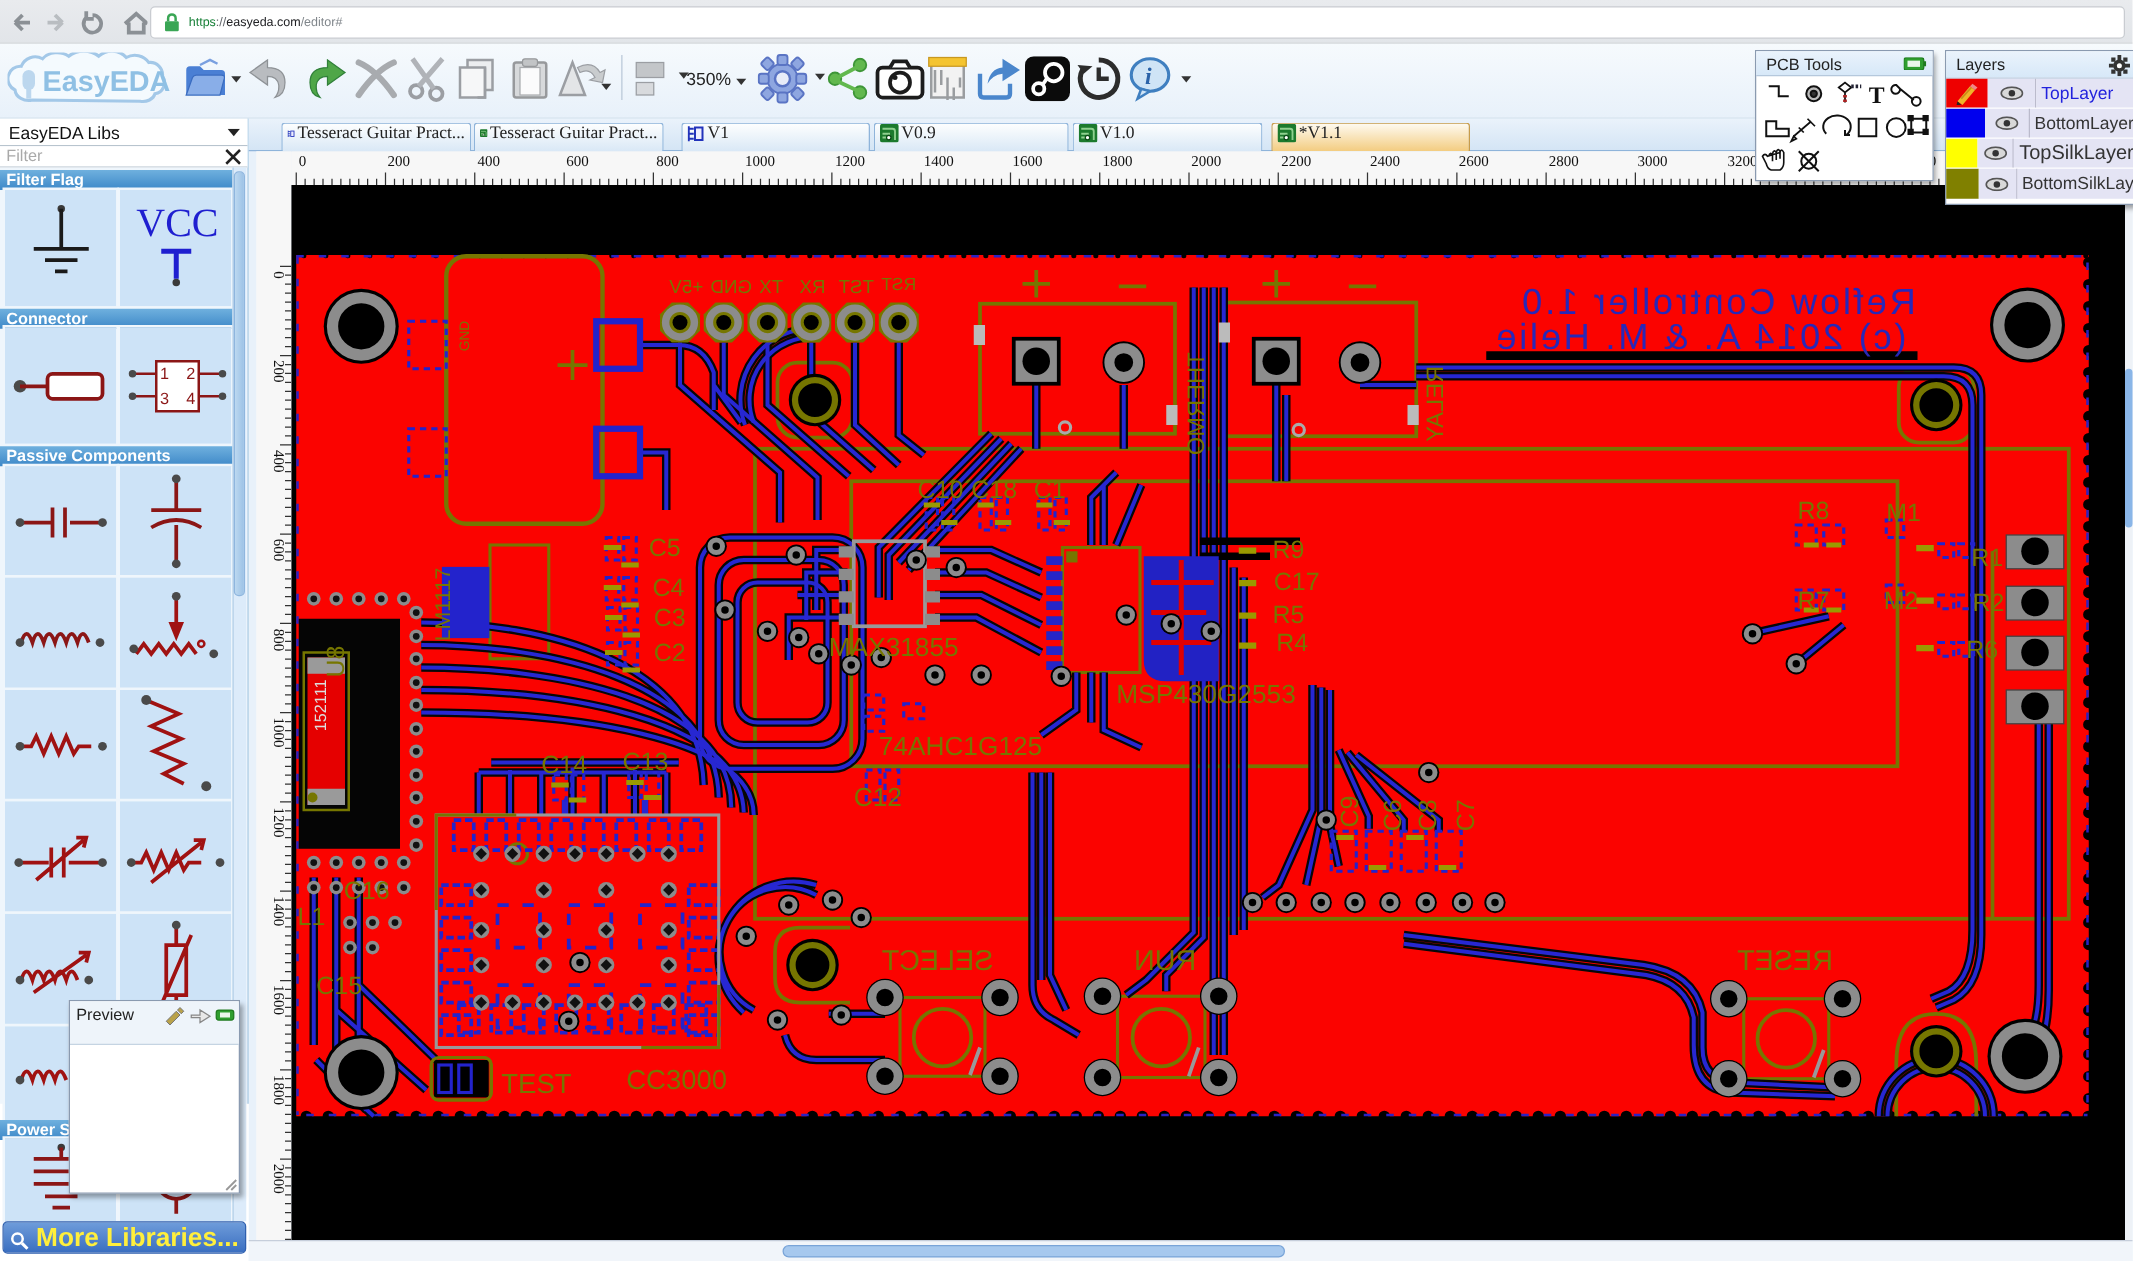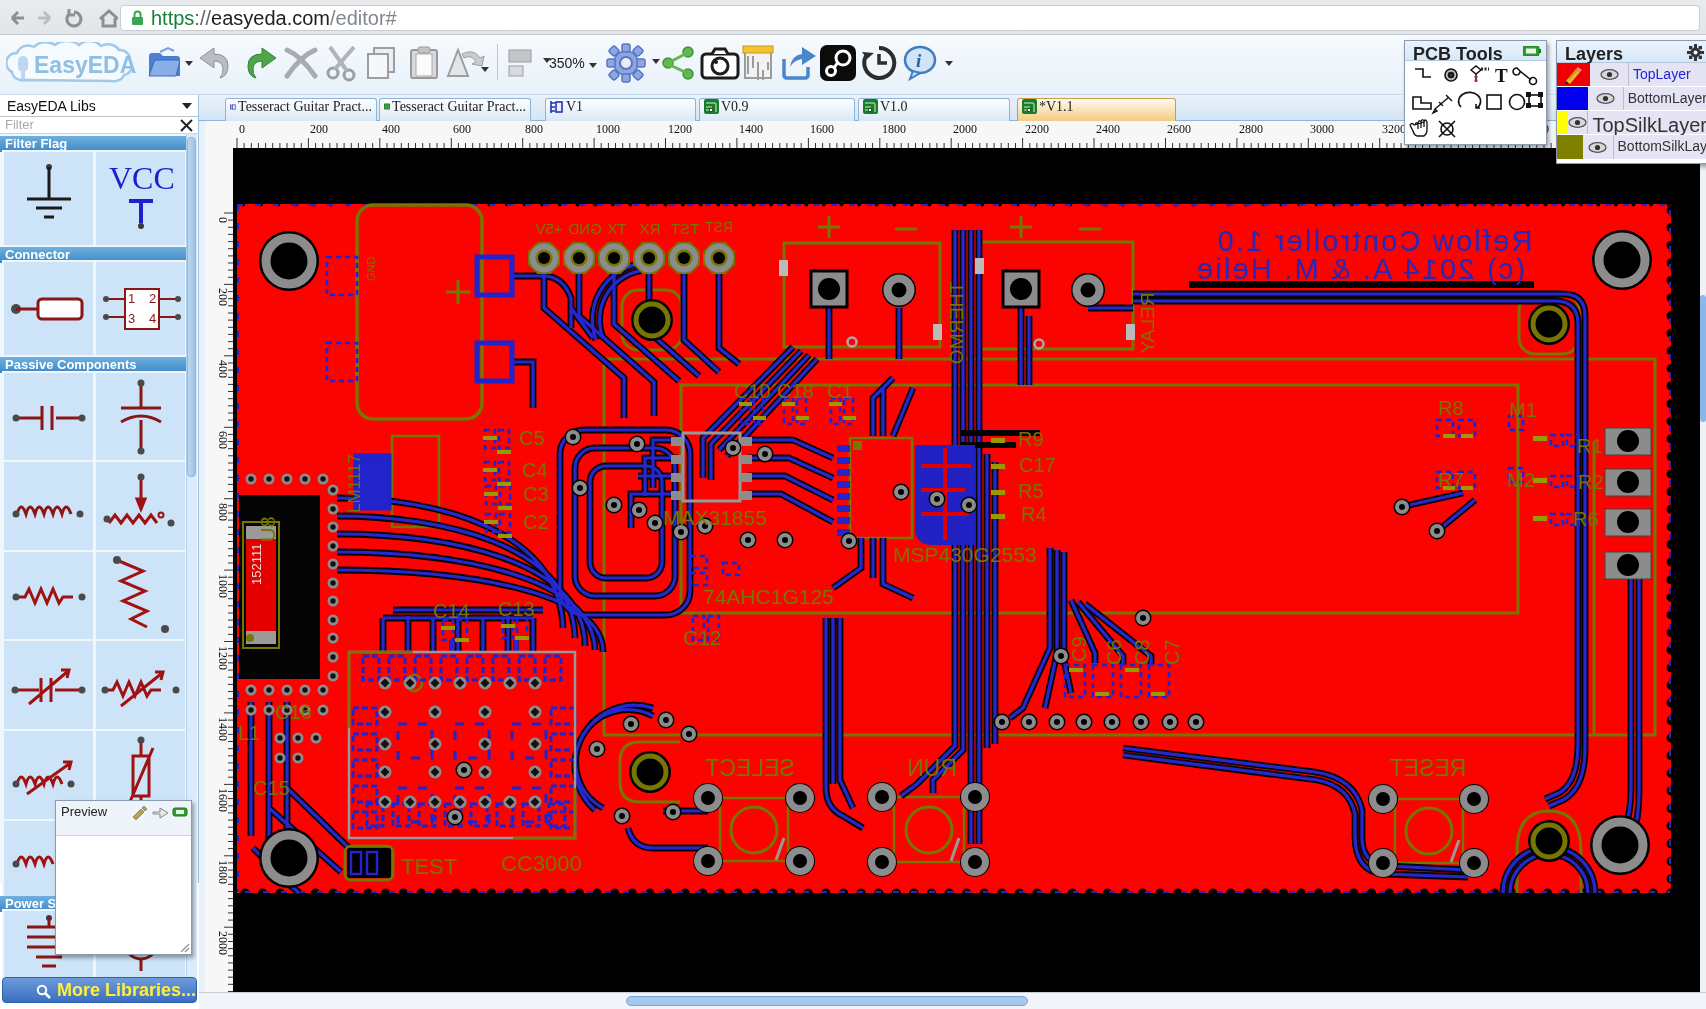--- a/index.html
+++ b/index.html
@@ -1,35 +1,35 @@
 <!DOCTYPE html>
 <html><head><meta charset="utf-8"><style>
 *{box-sizing:border-box;margin:0;padding:0}
 html,body{width:1706px;height:1009px;overflow:hidden;font-family:"Liberation Sans",sans-serif}
 .ab{position:absolute}
 #chrome{left:0;top:0;width:1706px;height:35px;background:linear-gradient(#e9ebee,#e2e5e9);border-bottom:1px solid #c8cbd0}
-#urlbar{left:120px;top:5px;width:1580px;height:26px;background:#fff;border:1px solid #c9ccd1;border-radius:4px;display:flex;align-items:center;padding-left:10px;font-size:20px}
+#urlbar{left:120px;top:5px;width:1580px;height:26px;background:#fff;border:1px solid #c9ccd1;border-radius:4px;display:flex;align-items:center;padding-left:10px;font-size:10px}
 #toolbar{left:0;top:35px;width:1706px;height:60px;background:linear-gradient(#f6fafd,#e8f1fa);border-bottom:1px solid #c9daea}
 #side{left:0;top:95px;width:199px;height:788px;background:#eff6fc;border-right:1px solid #9fc2e0}
 .shead{left:0;width:186px;height:16px;background:linear-gradient(#6fb0de,#3d88c8);color:#fff;font-size:13px;font-weight:bold;line-height:16px;padding-left:5px}
 .cell{background:#cde3f7;display:flex;align-items:center;justify-content:center;outline:2px solid #eff6fc}
 #main{left:199px;top:95px;width:1507px;height:914px;background:#e8f1fa}
 #tabs{left:199px;top:95px;width:1507px;height:26px;background:linear-gradient(#eaf2fb,#d4e5f5);border-bottom:1px solid #8fb4da}
 .tab{top:3px;height:23px;background:linear-gradient(#fdfefe,#d9e8f6);border:1px solid #8fb4da;border-bottom:none;border-radius:3px 3px 0 0;font-family:"Liberation Serif",serif;font-size:14px;color:#222;display:flex;padding:0 4px;white-space:nowrap;overflow:hidden}
 .tabact{background:linear-gradient(#fefaf0,#f3cc80)!important;border-color:#c89c4a!important}
 #hruler{left:233px;top:121px;width:1467px;height:27px;background:#f7f7f7}
 #vruler{left:205px;top:148px;width:28px;height:844px;background:#f7f7f7}
 #corner{left:205px;top:121px;width:28px;height:27px;background:#f7f7f7}
 .panel{background:#fff;border:1px solid #8a9ab0;box-shadow:2px 3px 4px rgba(0,0,0,.35)}
-.ptitle{background:linear-gradient(#eaf3fc,#d7e8f8);border-bottom:1px solid #b5c8dc;font-size:18px;font-weight:bold;color:#222;padding:3px 0 0 8px;height:20px}
+.ptitle{background:linear-gradient(#eaf3fc,#d7e8f8);border-bottom:1px solid #b5c8dc;font-size:13px;font-weight:normal;color:#222;padding:3px 0 0 8px;height:20px}
 #vscroll{left:1700px;top:148px;width:6px;height:844px;background:#eef2f7}
 #vthumb{left:1700px;top:295px;width:6px;height:127px;background:#8ab6e8;border-radius:3px}
 #bscroll{left:199px;top:992px;width:1507px;height:17px;background:#f1f5fa;border-top:1px solid #c6cedb}
 #bthumb{left:626px;top:996px;width:402px;height:10px;background:#a6c8ee;border:1px solid #79a4d8;border-radius:5px}
-.mlib{left:2px;top:977px;width:195px;height:26px;border-radius:4px;background:linear-gradient(#6e9cda,#3a6ec0);border:1px solid #2e5fae;color:#ffef3c;font-weight:bold;font-size:18px;text-align:right;line-height:25px}
+.mlib{left:2px;top:977px;width:195px;height:26px;border-radius:4px;background:linear-gradient(#6e9cda,#3a6ec0);border:1px solid #2e5fae;color:#ffef3c;font-weight:bold;font-size:21px;text-align:center;line-height:25px}
 </style></head>
 <body>
 <div class="ab" id="chrome">
 <svg class="ab" style="left:8px;top:5px" width="110" height="26" viewBox="0 0 110 26">
 <path d="M4 13 L16 13 M4 13 l6 -6 M4 13 l6 6" stroke="#8b9095" stroke-width="3" fill="none"></path>
 <path d="M30 13 L42 13 M42 13 l-6 -6 M42 13 l-6 6" stroke="#b9bdc1" stroke-width="3" fill="none"></path>
 <path d="M66 7 a7 7 0 1 1 -5 2 M61 4 v6 h6" stroke="#8b9095" stroke-width="3" fill="none"></path>
 <path d="M92 14 l9 -8 l9 8 M95 13 v8 h12 v-8" stroke="#8b9095" stroke-width="3" fill="none"></path>
 </svg>
 <div class="ab" id="urlbar">
@@ -983,21 +983,21 @@
       <div style="flex:1;background:#e4e4f4;font-size:14px;color:#333;padding:3px 0 0 4px">BottomLayer</div>
     </div>
 <div style="display:flex;height:24px;border-bottom:1px solid #fff">
       <div style="width:33px;background:#ffff00"></div>
       <div style="width:39px;background:#e4e4f4;display:flex;align-items:center;justify-content:center;border-right:1px solid #bbc">
         <svg width="19" height="11" viewBox="0 0 19 11">
           <ellipse cx="9.5" cy="5.5" rx="8.5" ry="4.8" fill="#d8d8d8" stroke="#555" stroke-width="1.3"></ellipse>
           <circle cx="9.5" cy="5.5" r="2.6" fill="#333"></circle>
         </svg>
       </div>
-      <div style="flex:1;background:#e4e4f4;font-size:20px;color:#333;padding:3px 0 0 4px">TopSilkLayer</div>
+      <div style="flex:1;background:#e4e4f4;font-size:16px;color:#333;padding:3px 0 0 4px">TopSilkLayer</div>
     </div>
 <div style="display:flex;height:24px">
       <div style="width:33px;background:#808000"></div>
       <div style="width:39px;background:#e4e4f4;display:flex;align-items:center;justify-content:center;border-right:1px solid #bbc">
         <svg width="19" height="11" viewBox="0 0 19 11">
           <ellipse cx="9.5" cy="5.5" rx="8.5" ry="4.8" fill="#d8d8d8" stroke="#555" stroke-width="1.3"></ellipse>
           <circle cx="9.5" cy="5.5" r="2.6" fill="#333"></circle>
         </svg>
       </div>
       <div style="flex:1;background:#e4e4f4;font-size:14px;color:#333;padding:3px 0 0 4px">BottomSilkLay</div>

